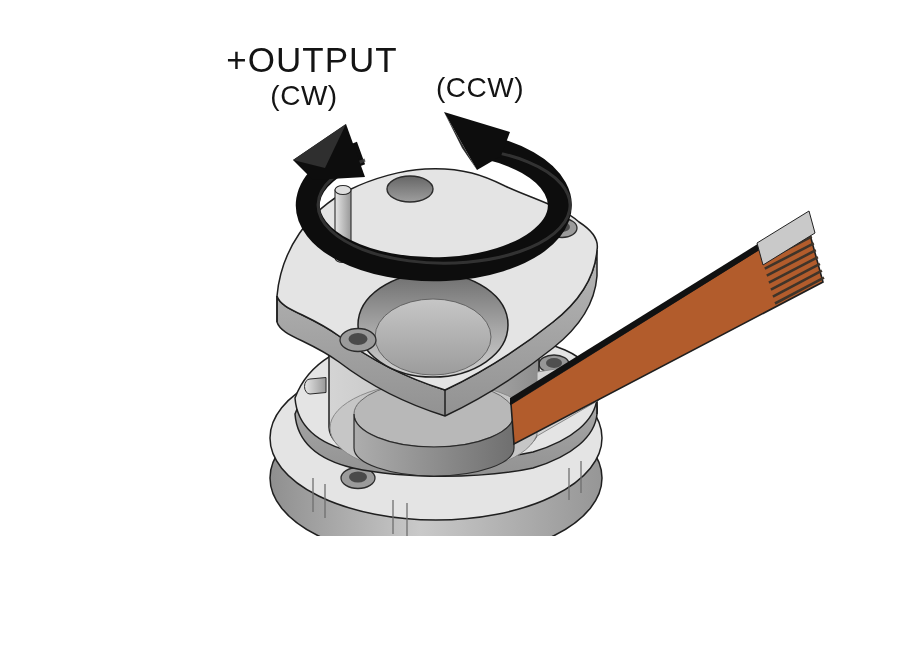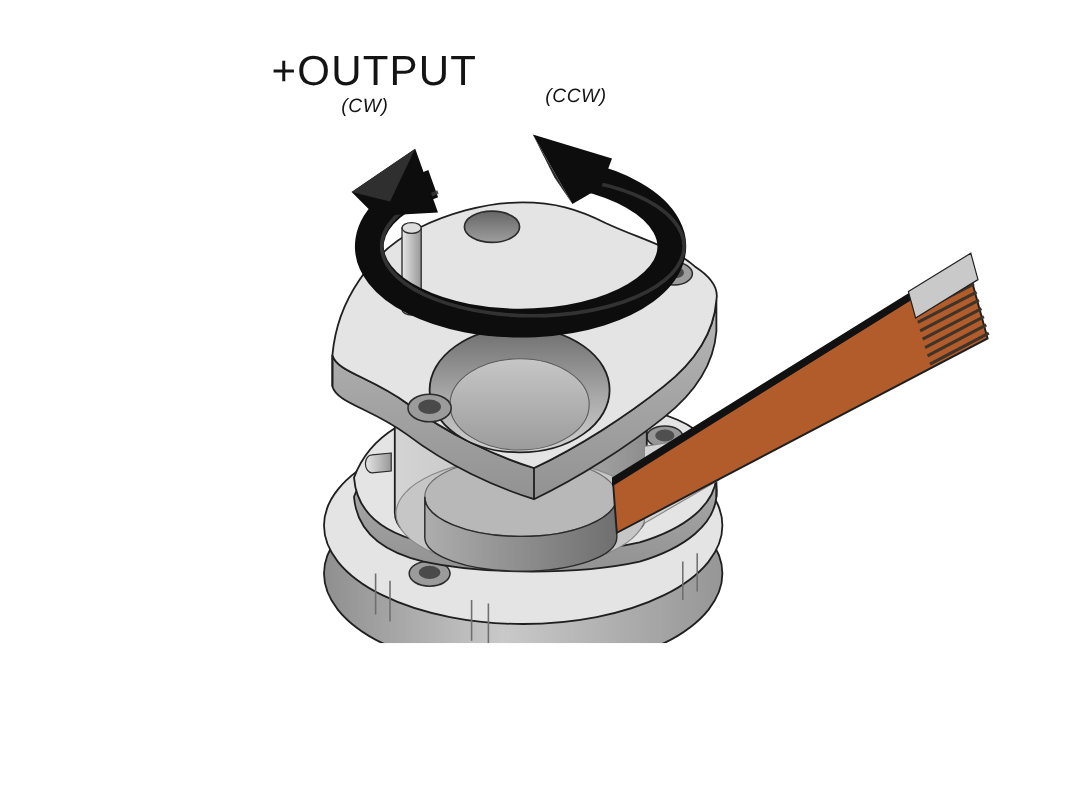--- a/index.html
+++ b/index.html
@@ -5,22 +5,22 @@
   :root{
     --background:#ffffff; --label-text:#141414; --arrow-black:#0d0d0d;
     --cable-orange:#b25c2c; --cable-trace:#3f3429; --cable-stiffener:#c9c9c9;
     --metal-light:#e4e4e4; --metal-mid:#b2b2b2; --metal-dark:#8a8a8a; --outline:#1f1f1f;
   }
   html,body{margin:0;padding:0;background:var(--background);}
   #stage{position:relative;width:900px;height:536px;background:var(--background);
          font-family:"Liberation Sans", sans-serif;overflow:hidden;margin-left:13px;}
   .label-main{position:absolute;transform:translateX(-50%);font-size:35px;
               letter-spacing:1px;color:var(--label-text);white-space:nowrap;}
-  .label-sub{position:absolute;transform:translateX(-50%);font-size:16px;
-             letter-spacing:0.5px;color:var(--label-text);white-space:nowrap;font-style:italic;}
+  .label-sub{position:absolute;transform:translateX(-50%);font-size:28px;
+             letter-spacing:0.5px;color:var(--label-text);white-space:nowrap;}
   svg{position:absolute;left:0;top:0;}
   .ol{stroke:var(--outline);stroke-width:1.5;}
 </style>
 </head>
 <body>
 
 <div id="stage">
 
   <svg width="900" height="669" viewBox="0 0 900 669">
     <defs>

